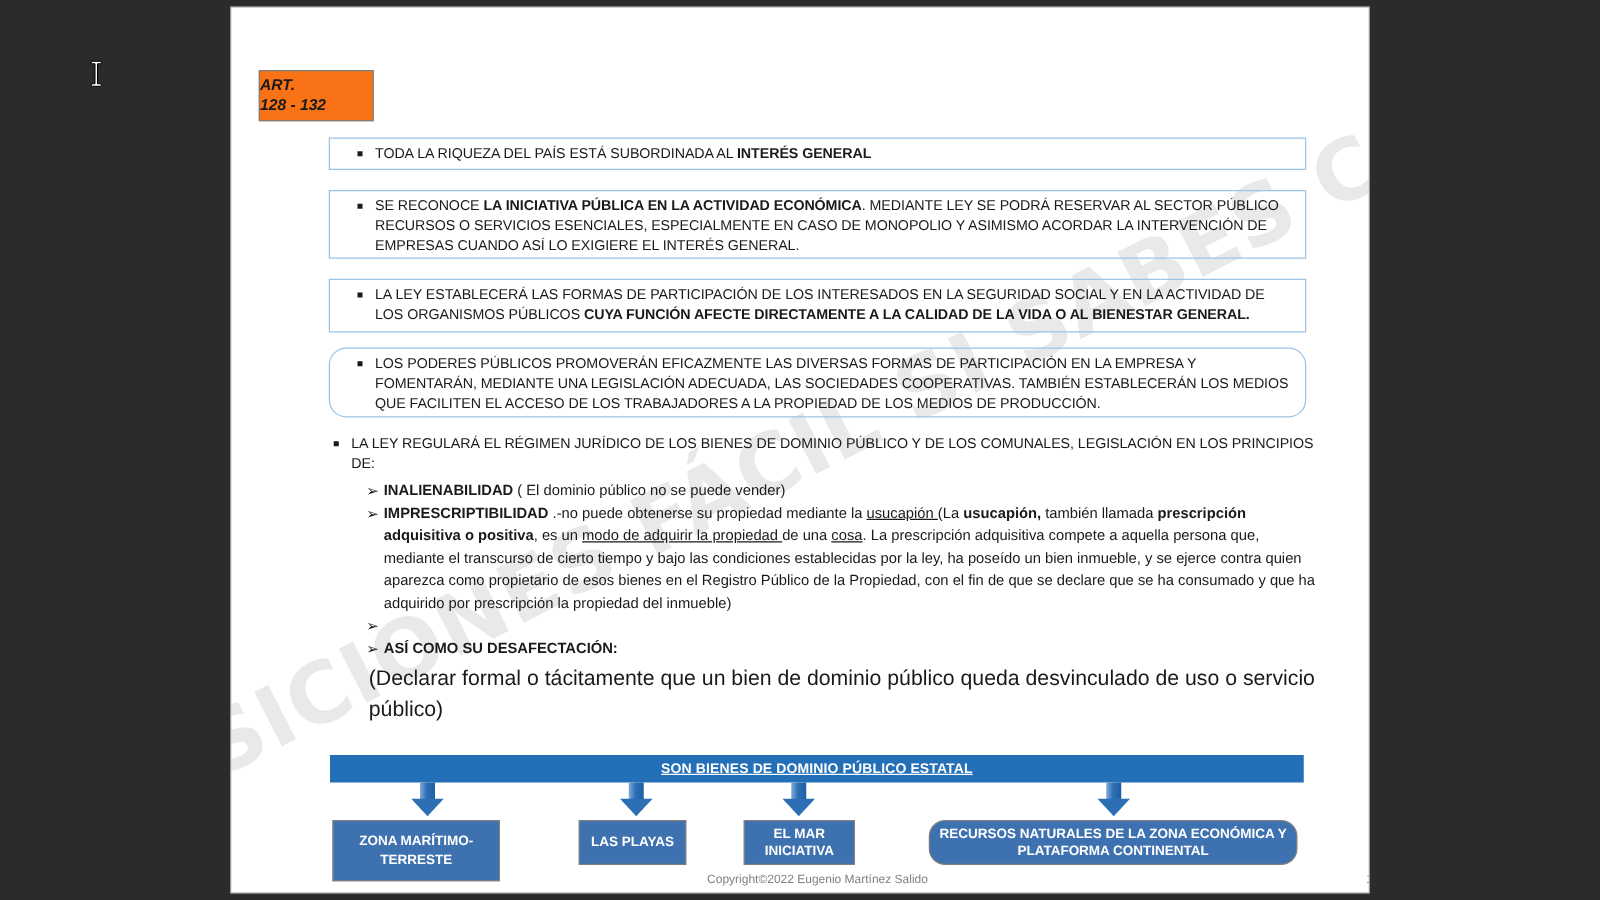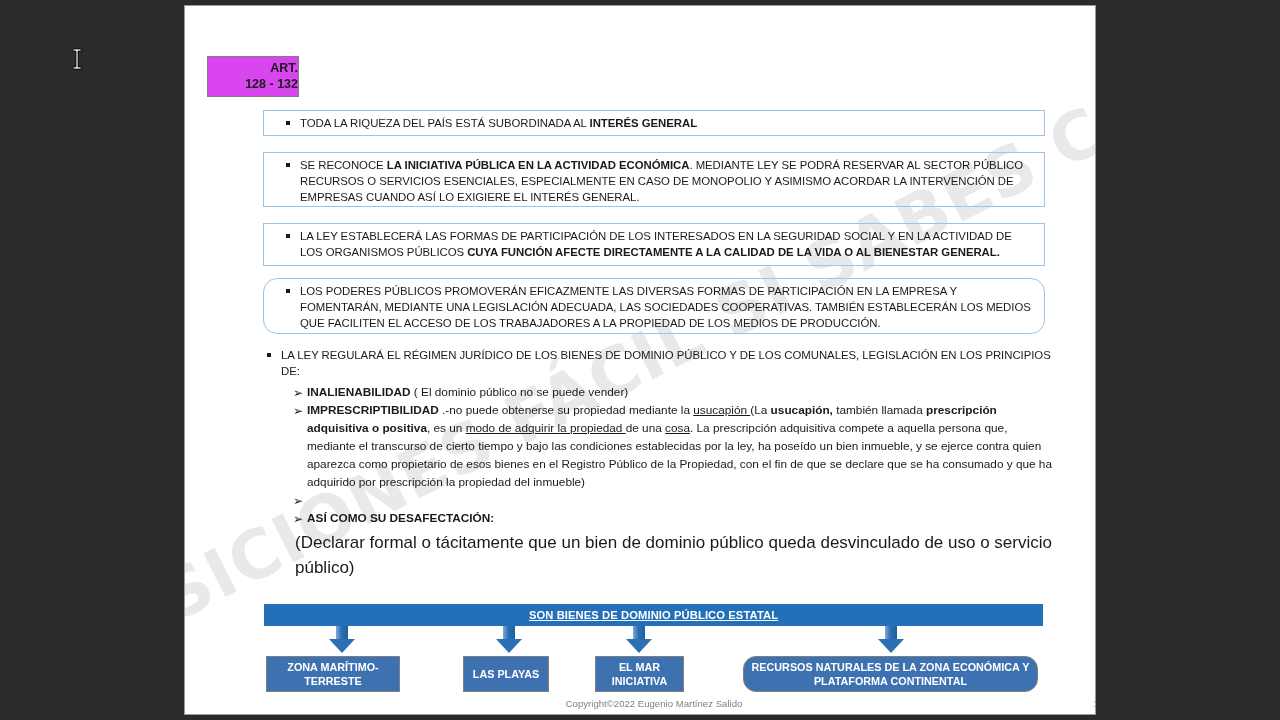--- a/index.html
+++ b/index.html
@@ -57,30 +57,31 @@
     height: 100%;
   }
 
   
   .art-box {
     position: absolute;
     left: 22px;
     top: 50px;
     width: 90px;
     height: 39px;
-    background: #d946ef;
+    background: #f97316;
     border: 1.5px solid #7F7F7F;
     color: #1a1a1a;
     font-size: 12.5px;
     font-weight: 700;
     line-height: 1.22;
     display: flex;
     flex-direction: column;
-    align-items: flex-end;
+    align-items: flex-start;
     justify-content: center;
+    font-style: italic;
   }
 
   .title-ellipse {
     position: absolute;
     left: 214px;
     top: 32px;
     width: 527px;
     height: 40px;
     background: #E8853C;
     border: 1.5px solid #9C4A23;
@@ -379,21 +380,21 @@
         </div>
         <div class="arrow-down" style="left:441px;">
           <div class="shaft"></div>
             <div class="head"></div>
         </div>
         <div class="arrow-down" style="left:693px;">
           <div class="shaft"></div>
             <div class="head"></div>
         </div>
 
-        <div class="leaf-box" style="left:81px; top:58px; width:134px; height:36px;">
+        <div class="leaf-box" style="left:81px; top:58px; width:134px; height:49px;">
           <span>ZONA MARÍTIMO-TERRESTE</span>
         </div>
 
         <div class="leaf-box" style="left:278px; top:58px; width:86px; height:36px;">
           <span>LAS PLAYAS</span>
         </div>
 
         <div class="leaf-box" style="left:410px; top:58px; width:89px; height:36px;">
           <span>EL MAR INICIATIVA</span>
         </div>

